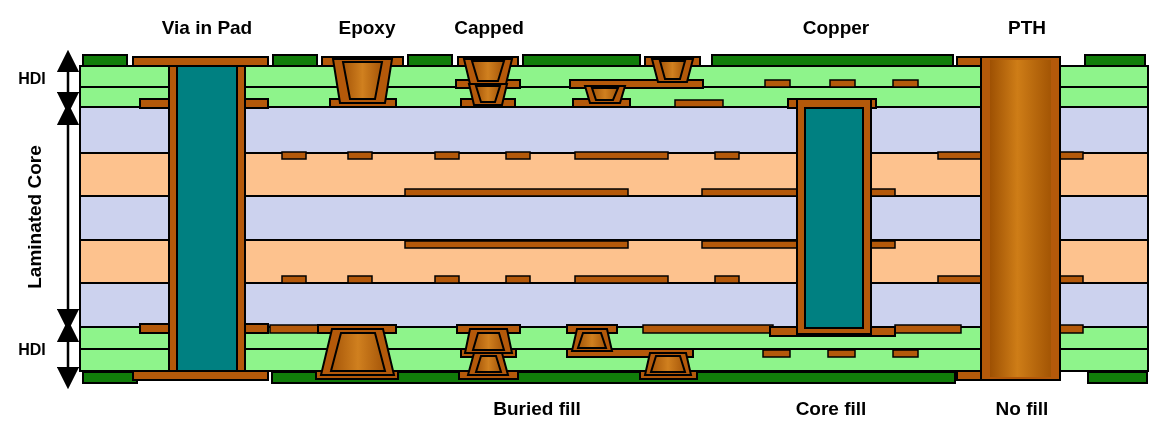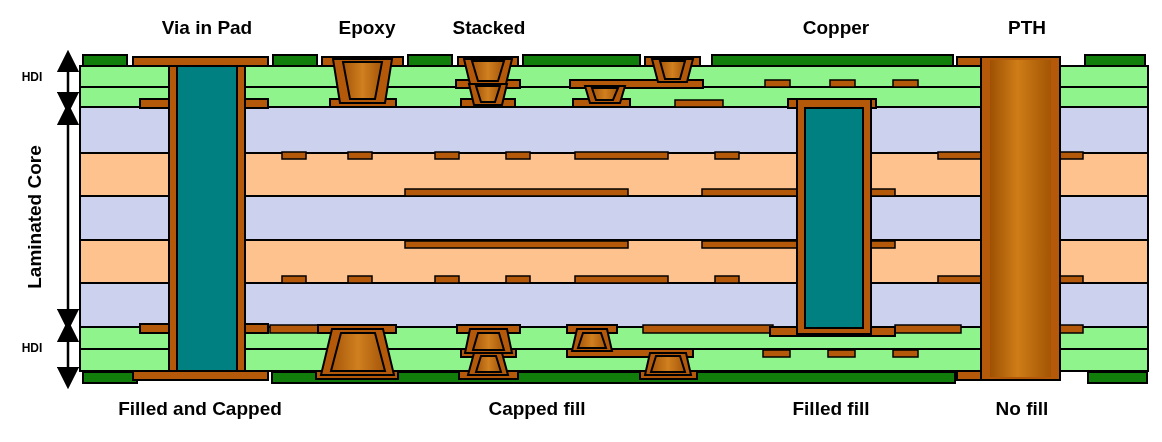--- a/index.html
+++ b/index.html
@@ -9,21 +9,21 @@
   }
   #board-svg{position:absolute;left:0;top:0;}
   .toplbl,.botlbl{
     position:absolute;transform:translateX(-50%);
     font-weight:bold;font-size:19px;color:#000;white-space:nowrap;
   }
   .toplbl{top:17px;}
   .botlbl{top:398px;}
   .hdi{
     position:absolute;left:4px;width:56px;text-align:center;
-    font-weight:bold;font-size:12px;color:#000;
+    font-weight:bold;font-size:16px;color:#000;
   }
   #lam-core{
     position:absolute;left:-70px;top:206px;width:210px;height:22px;
     text-align:center;font-weight:bold;font-size:19px;color:#000;
     transform:rotate(-90deg);white-space:nowrap;
   }
 </style>
 </head>
 <body>
 
@@ -195,26 +195,25 @@
 
   <g stroke="#000" stroke-width="2.5" fill="none">
     <path d="M68,61 L68,103" marker-start="url(#ah)" marker-end="url(#ah)"></path>
     <path d="M68,114 L68,320" marker-start="url(#ah)" marker-end="url(#ah)"></path>
     <path d="M68,331 L68,378" marker-start="url(#ah)" marker-end="url(#ah)"></path>
   </g>
 </svg>
 
   <div class="toplbl" style="left:207px">Via in Pad</div>
   <div class="toplbl" style="left:367px">Epoxy</div>
-  <div class="toplbl" style="left:489px">Stacked</div>
+  <div class="toplbl" style="left:489px">Capped</div>
   <div class="toplbl" style="left:836px">Copper</div>
   <div class="toplbl" style="left:1027px">PTH</div>
 
-  <div class="botlbl" style="left:200px">Filled and Capped</div>
-  <div class="botlbl" style="left:537px">Capped fill</div>
-  <div class="botlbl" style="left:831px">Filled fill</div>
+  <div class="botlbl" style="left:537px">Buried fill</div>
+  <div class="botlbl" style="left:831px">Core fill</div>
   <div class="botlbl" style="left:1022px">No fill</div>
 
   <div class="hdi" style="top:70px">HDI</div>
   <div id="lam-core">Laminated Core</div>
   <div class="hdi" style="top:341px">HDI</div>
 
 </div>
 
 </body></html>

